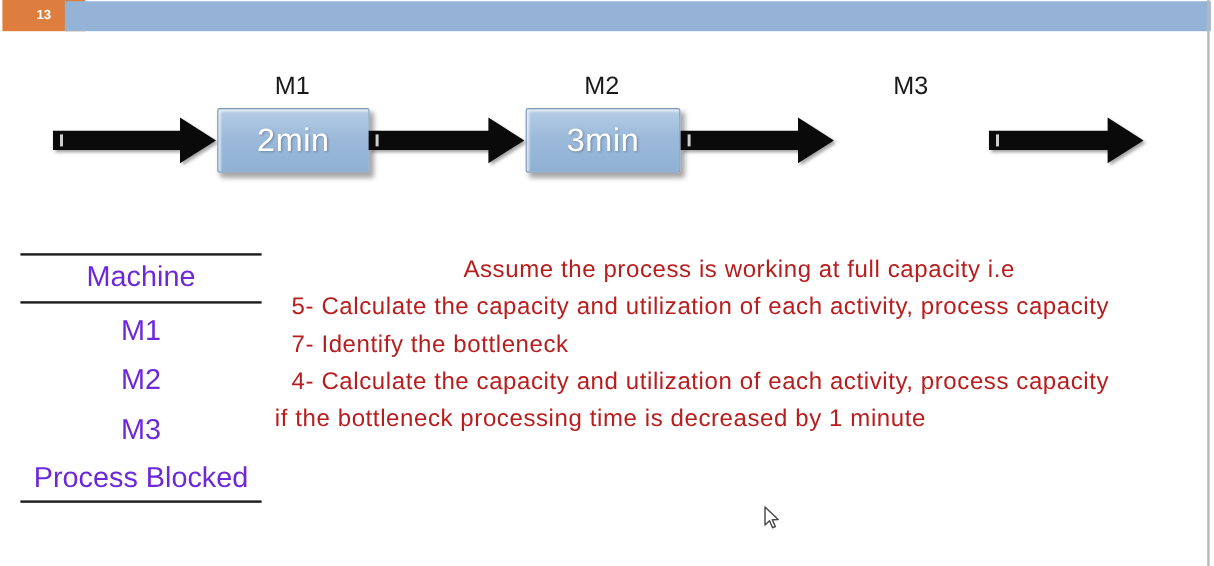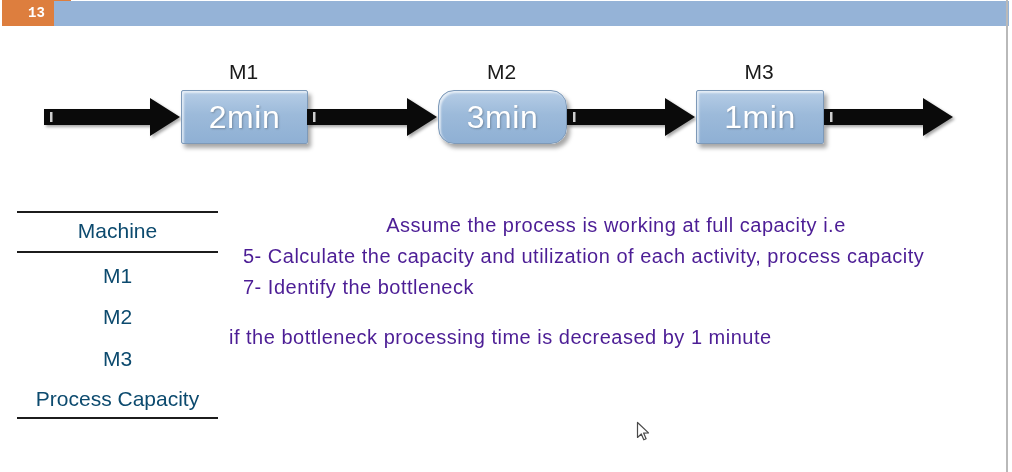--- a/index.html
+++ b/index.html
@@ -10,22 +10,22 @@
     background: #ffffff;
     overflow: hidden;
     font-family: "Liberation Sans", sans-serif;
     color: #161616;
   }
 
   
   .slide-number-badge {
     position: absolute; left: 2px; top: 0; width: 69px; height: 26px;
     background: #DD7E3E; color: #ffffff;
-    font-size: 14px; font-weight: bold;
-    display: flex; align-items: center; justify-content: center; font-family: Liberation Mono, monospace;
+    font-size: 11px; font-weight: bold;
+    display: flex; align-items: center; justify-content: center;
   }
   .header-bar {
     position: absolute; left: 54px; top: 1px; width: 955px; height: 25px;
     background: #95B3D7;
   }
   .right-edge-line {
     position: absolute; left: 1006px; top: 0; width: 2px; height: 472px;
     background: #b9b9b9;
   }
 
@@ -36,40 +36,40 @@
   }
   .machine-box {
     position: absolute; top: 90px; height: 52px;
     background: linear-gradient(180deg, #b6cde6 0%, #9cbada 45%, #8fb0d4 100%);
     border: 1px solid #7d99b8;
     border-radius: 2px;
     box-shadow: 3px 4px 4px rgba(0,0,0,0.35), inset 2px 2px 2px rgba(255,255,255,0.65);
     display: flex; align-items: center; justify-content: center;
   }
   .machine-box .time {
-    color: #ffffff; font-size: 32px; letter-spacing: 0.5px;
+    color: #ffffff; font-size: 27px; letter-spacing: 0.5px;
     text-shadow: 1px 1px 2px rgba(0,0,0,0.25);
   }
   .arrow { position: absolute; top: 95px; filter: drop-shadow(2px 2.5px 1.5px rgba(0,0,0,0.35)); }
 
   
   .table-line { position: absolute; left: 17px; width: 201px; height: 2px; background: #1c1c1c; }
   .table-cell {
     position: absolute; left: 17px; width: 201px;
-    text-align: center; font-size: 21px; line-height: 30px; color: #0c4a6e;
+    text-align: center; font-size: 24px; line-height: 30px; color: #6d28d9;
   }
 
   
   .instructions {
     position: absolute; left: 243px; top: 210px; width: 746px;
-    font-size: 20px; line-height: 31px; letter-spacing: 0.5px; color: #4c1d95;
+    font-size: 20px; line-height: 31px; letter-spacing: 0.5px; color: #b91c1c;
   }
   .instructions .line { white-space: nowrap; }
   .instructions .centered { text-align: center; }
-  .instructions .hanging { margin-left: -14px; margin-top: 19px; }
+  .instructions .hanging { margin-left: -14px; }
 
   
   .cursor { position: absolute; left: 636px; top: 421px; }
 </style>
 </head>
 <body>
 
 <div class="slide">
 
   <div class="slide-number-badge">
@@ -89,51 +89,49 @@
 
   <div class="machine-box" style="left:181px;width:125px;">
     <span class="time">2min</span>
   </div>
 
   <svg class="arrow" style="left:307px" width="130" height="44">
     <polygon points="0,14 100,14 100,3 130,22 100,41 100,30 0,30" fill="#0a0a0a"></polygon>
     <rect x="6" y="17" width="2.5" height="10" fill="#ffffff" opacity="0.8"></rect>
   </svg>
 
-  <div class="machine-box" style="left:438px;width:127px;border-radius:16px;">
+  <div class="machine-box" style="left:438px;width:127px;">
     <span class="time">3min</span>
   </div>
 
   <svg class="arrow" style="left:567px" width="128" height="44">
     <polygon points="0,14 98,14 98,3 128,22 98,41 98,30 0,30" fill="#0a0a0a"></polygon>
     <rect x="6" y="17" width="2.5" height="10" fill="#ffffff" opacity="0.8"></rect>
   </svg>
 
-  <div class="machine-box" style="left:696px;width:126px;">
-    <span class="time">1min</span>
-  </div>
 
   <svg class="arrow" style="left:824px" width="129" height="44">
     <polygon points="0,14 99,14 99,3 129,22 99,41 99,30 0,30" fill="#0a0a0a"></polygon>
     <rect x="6" y="17" width="2.5" height="10" fill="#ffffff" opacity="0.8"></rect>
   </svg>
 
   <div class="table-line" style="top:211px;"></div>
   <div class="table-cell" style="top:216px;">Machine</div>
   <div class="table-line" style="top:251px;"></div>
   <div class="table-cell" style="top:261px;">M1</div>
   <div class="table-cell" style="top:302px;">M2</div>
   <div class="table-cell" style="top:344px;">M3</div>
-  <div class="table-cell" style="top:384px;">Process Capacity</div>
+  <div class="table-cell" style="top:384px;">Process Blocked</div>
   <div class="table-line" style="top:417px;"></div>
 
   <div class="instructions">
     <div class="line centered">Assume the process is working at full capacity i.e</div>
     <div class="line">5- Calculate the capacity and utilization of each activity, process capacity</div>
     <div class="line">7- Identify the bottleneck</div>
+    <div class="line">4- Calculate the capacity and utilization of each activity, process capacity</div>
     <div class="line hanging">if the bottleneck processing time is decreased by 1 minute</div>
   </div>
 
   <svg class="cursor" width="15" height="21" viewBox="0 0 15 21">
     <path d="M1.5,1.5 L1.5,16.5 L5.3,13 L7.8,18.8 L10.1,17.8 L7.6,12.1 L12.5,11.9 Z" fill="#ffffff" stroke="#4a4a4a" stroke-width="1.2" stroke-linejoin="round"></path>
   </svg>
 
 </div>
 
 </body></html>

